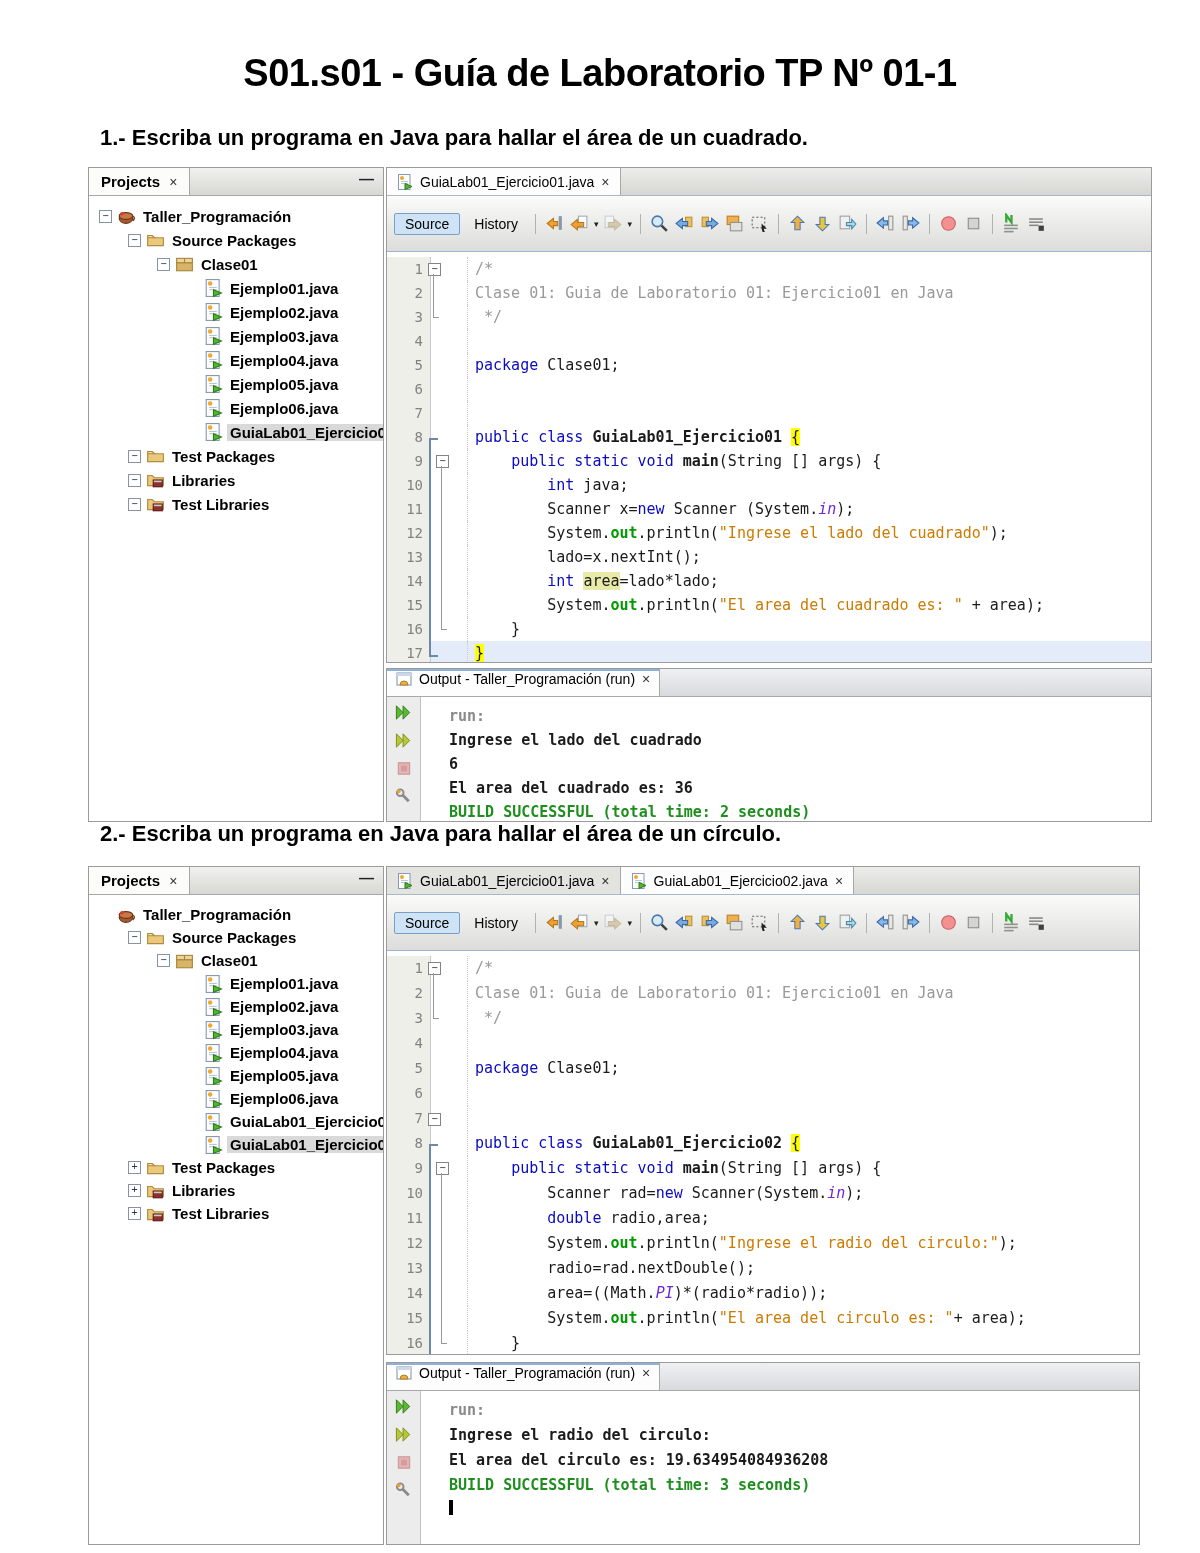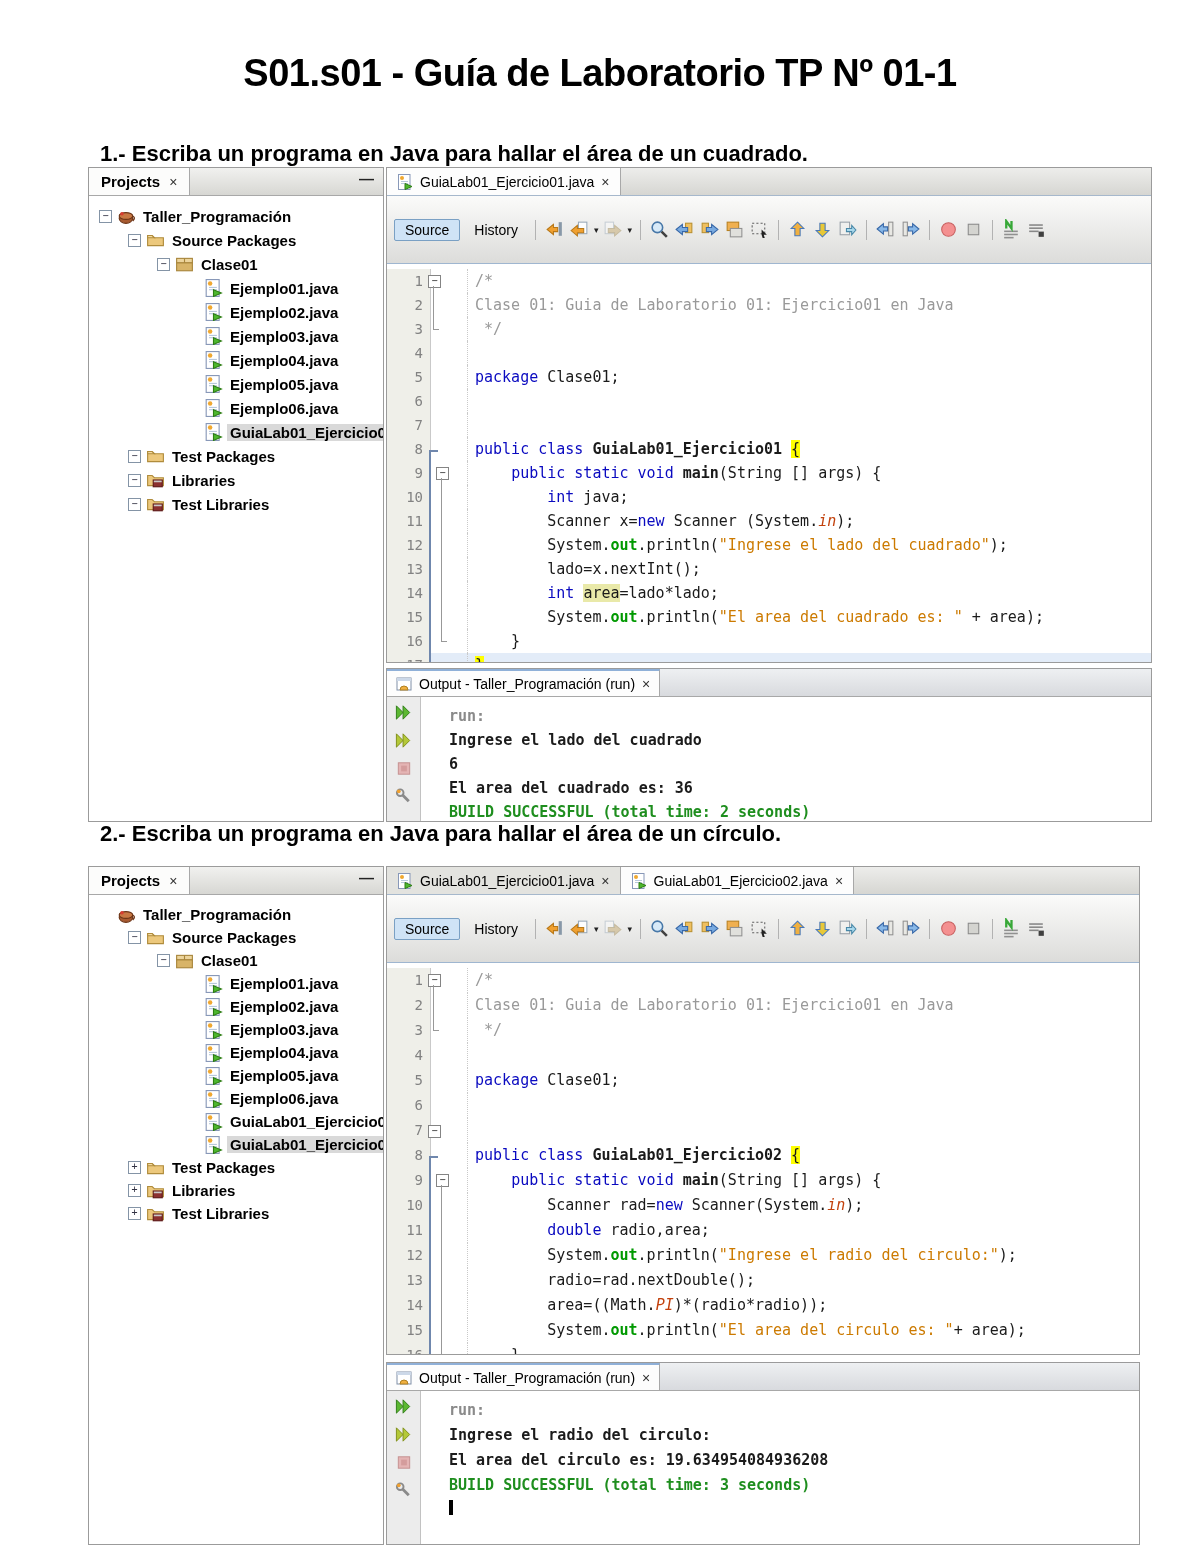--- a/index.html
+++ b/index.html
@@ -1,21 +1,21 @@
 <!DOCTYPE html>
 <html><head>
 <meta charset="utf-8">
 <style>
   html,body{margin:0;padding:0;}
   body{width:1200px;height:1553px;position:relative;background:#fff;
        font-family:"Liberation Sans",sans-serif;color:#000;overflow:hidden;}
   .doc-title{position:absolute;top:52px;left:0;width:100%;text-align:center;
              font-size:38px;font-weight:bold;letter-spacing:-0.5px;}
   .exercise{position:absolute;left:100px;font-size:22px;font-weight:bold;}
-  #ex1{top:141px}
+  #ex1{top:125px}
   #ex2{top:821px}
 
   
   .shot{position:absolute;display:flex;}
   #shot1{left:88px;top:167px;width:1064px;height:655px;}
   #shot2{left:88px;top:866px;width:1052px;height:679px;}
 
   
   .projects-panel{width:294px;flex:none;border:1px solid #9b9b9b;background:#fff;
                   display:flex;flex-direction:column;margin-right:2px;}
@@ -43,21 +43,21 @@
           flex-direction:column;min-height:0;}
   .tab-row{height:27px;flex:none;background:linear-gradient(#ededeb,#d6d6d2);
            border-bottom:1px solid #a6b8cc;display:flex;}
   .ed-tab{display:flex;align-items:center;gap:7px;padding:0 10px;font-size:14px;
           background:#e3e3df;border-right:1px solid #a8a8a8;}
   .ed-tab.active{background:#fdfdfd;}
   .ed-tab .t-ic{width:16px;height:16px;}
   .ed-tab .t-ic svg{width:100%;height:100%;}
   .toolbar{height:33px;flex:none;background:linear-gradient(#fbfbfa,#dcdcda);
            border-bottom:1px solid #9fb6d0;display:flex;align-items:center;
-           padding:17px 7px;gap:2px;}
+           padding:11px 7px;gap:2px;}
   .btn-source{background:#cfe3f6;border:1px solid #7aa0c4;border-radius:2px;
               padding:2px 10px;font-size:14px;}
   .btn-history{padding:2px 10px 2px 12px;font-size:14px;}
   .tb-sep{width:1px;height:20px;background:#b2b2b2;margin:0 5px;flex:none;}
   .tb-icon{width:23px;height:21px;flex:none;display:inline-flex;}
   .tb-icon svg{width:100%;height:100%;}
   .dd{font-size:9px;color:#222;margin:0 1px;flex:none;}
 
   
   .code{flex:1;position:relative;font-family:"DejaVu Sans Mono",monospace;
@@ -68,41 +68,41 @@
                  color:#828282;text-align:right;padding-right:7px;font-size:14px;}
   .code-row .fold{width:36px;flex:none;border-right:1px dotted #c9c9c9;}
   .code-row .txt{white-space:pre;flex:1;padding-left:7px;color:#1a1a1a;}
   .code-row.caret .fold,.code-row.caret .txt{background:#e3ecf8;}
   .gutter-pad{position:absolute;left:0;top:0;bottom:0;width:36px;background:#efefe9;
               border-right:1px solid #c9c9c9;z-index:-1;}
   .tk-k{color:#0a0ac0;}
   .tk-cm{color:#999999;}
   .tk-st{color:#cc7a00;}
   .tk-fg{color:#009900;font-weight:bold;}
-  .tk-fi{color:#c2410c;font-style:italic;}
+  .tk-fi{color:#6d28d9;font-style:italic;}
   .tk-bd{font-weight:bold;}
   .tk-hb{background:#ffff00;}
   .tk-oc{background:#e9e9a9;}
   
   .ov{position:absolute;pointer-events:none;}
   .fold-box{width:11px;height:11px;border:1px solid #848484;background:#fff;
             font:10px/9px "DejaVu Sans Mono",monospace;text-align:center;color:#333;}
   .ln-gray{border-left:1px solid #989898;border-bottom:1px solid #989898;width:5px;}
   .br-blue{border-left:2px solid #6f87ad;border-top:2px solid #6f87ad;
            border-bottom:2px solid #6f87ad;width:7px;}
 
   
   .output{flex:none;border:1px solid #9b9b9b;background:#fff;display:flex;
           flex-direction:column;}
   #shot1 .output{height:152px;margin-top:5px;}
   #shot2 .output{height:181px;margin-top:7px;}
   .out-header{height:27px;flex:none;background:linear-gradient(#eef0f2,#d8dade);
               border-bottom:1px solid #a8a8a8;display:flex;}
   .out-tab{background:#fdfdfd;border-right:1px solid #a8a8a8;border-top:2px solid #8fb0d8;
-           display:flex;align-items:center;gap:7px;padding:0 9px;font-size:14px;}
+           display:flex;align-items:flex-start;gap:7px;padding:0 9px;font-size:14px;}
   .out-tab .t-ic{width:16px;height:16px;}
   .out-tab .t-ic svg{width:100%;height:100%;}
   .out-body{flex:1;display:flex;min-height:0;}
   .out-icons{width:33px;flex:none;background:#ececec;border-right:1px solid #c2c2c2;
              display:flex;flex-direction:column;align-items:center;
              padding-top:6px;gap:9px;}
   .out-icon{width:20px;height:19px;}
   .out-icon svg{width:100%;height:100%;}
   .out-text{flex:1;font-family:"DejaVu Sans Mono",monospace;font-size:15px;
             font-weight:bold;padding:7px 0 0 28px;line-height:24px;overflow:hidden;}

